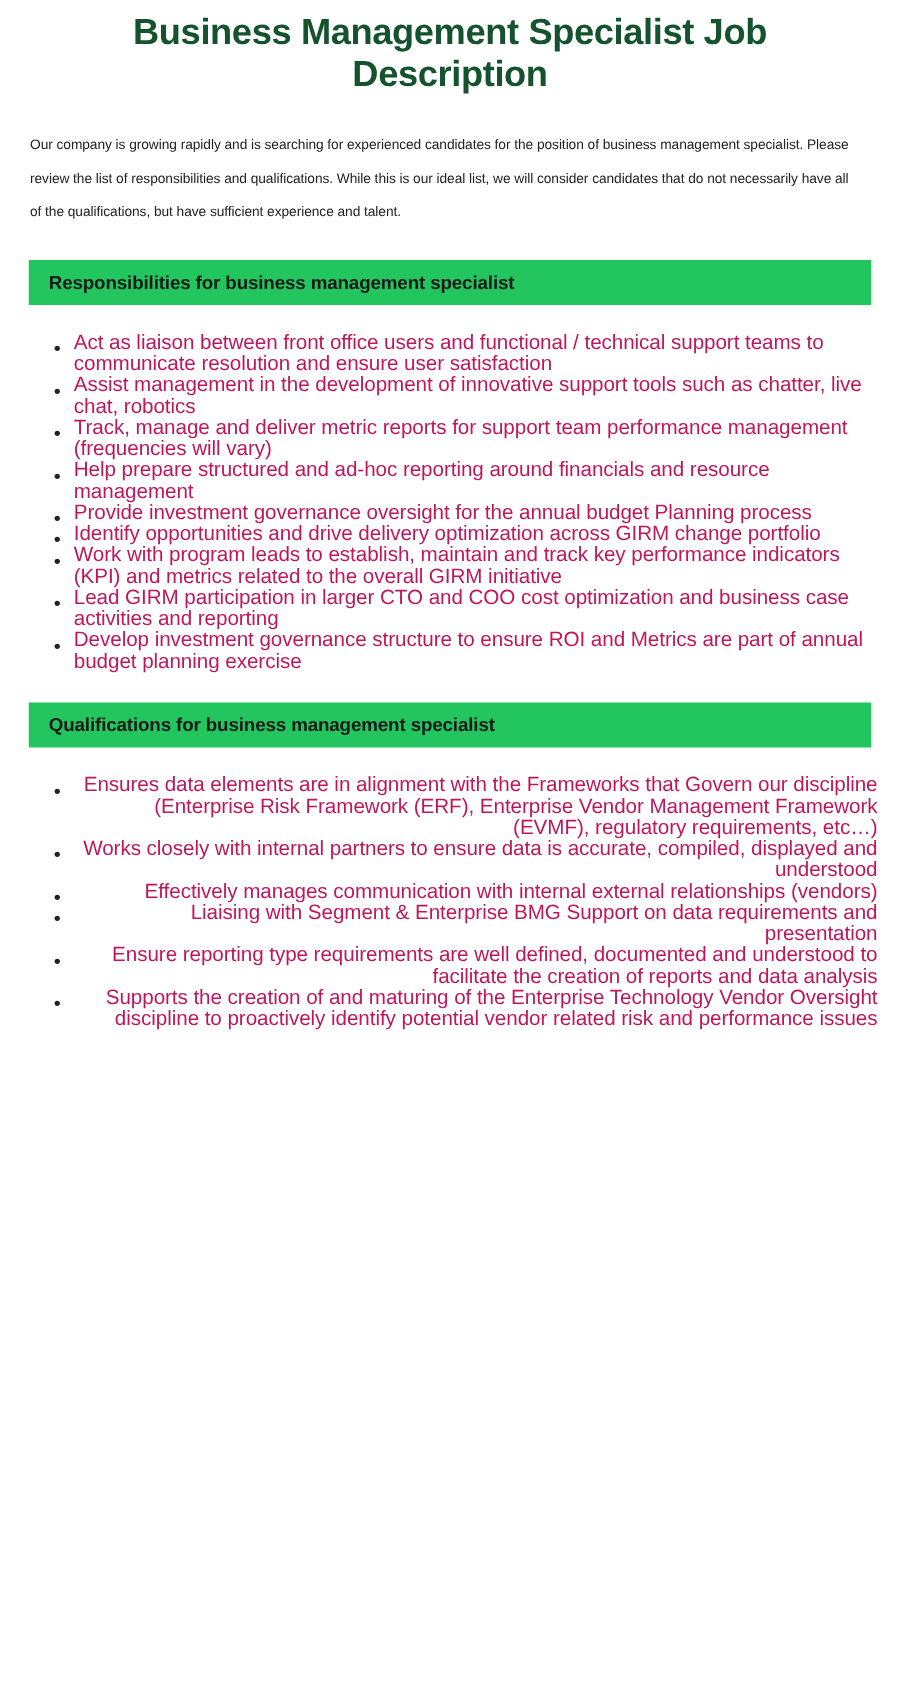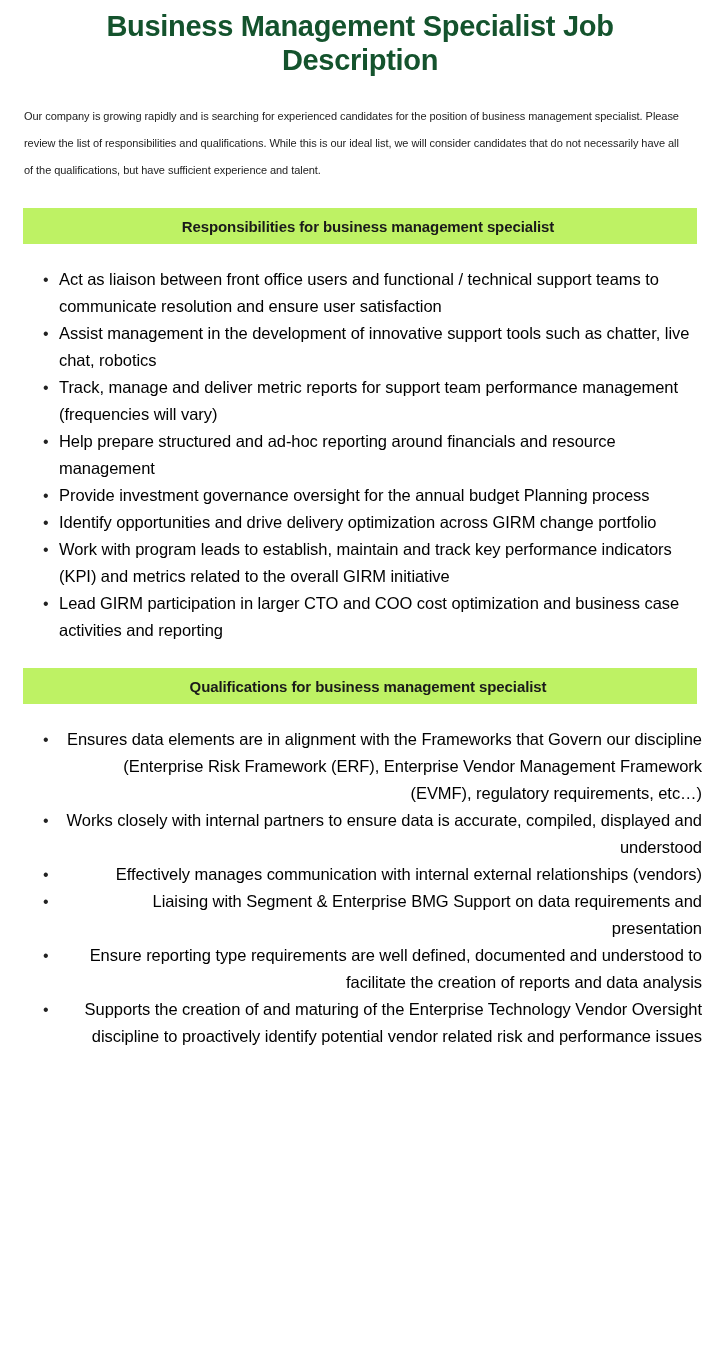--- a/index.html
+++ b/index.html
@@ -43,46 +43,45 @@
     color: #222222;
     letter-spacing: -0.05px;
   }
 
   
   .section {
     margin: 0;
   }
   .section-bar {
     margin: 24px 23px 0 23px;
-    background: #bef264;
+    background: #22c55e;
     height: 36px;
     display: flex;
     align-items: center;
     padding: 0 0 0 16px;
     box-sizing: border-box;
-    justify-content: center;
   }
   .section-bar-title {
     font-size: 15px;
     font-weight: bold;
     color: #1a1a1a;
     letter-spacing: -0.1px;
   }
 
   
   .bullet-list {
     margin: 0;
     padding: 22px 22px 0 59px;
     list-style: none;
   }
   .bullet-item {
     position: relative;
     font-size: 16.5px;
-    line-height: 27px;
-    color: #000000;
+    line-height: 17px;
+    color: #be185d;
     letter-spacing: -0.05px;
     margin: 0 0 0 0;
     padding: 0;
   }
   .bullet-item::before {
     content: "\2022";
     position: absolute;
     left: -16px;
     top: 0;
     font-size: 16px;
@@ -110,20 +109,21 @@
     </div>
     <ul class="bullet-list">
         <li class="bullet-item">Act as liaison between front office users and functional / technical support teams to communicate resolution and ensure user satisfaction</li>
         <li class="bullet-item">Assist management in the development of innovative support tools such as chatter, live chat, robotics</li>
         <li class="bullet-item">Track, manage and deliver metric reports for support team performance management (frequencies will vary)</li>
         <li class="bullet-item">Help prepare structured and ad-hoc reporting around financials and resource management</li>
         <li class="bullet-item">Provide investment governance oversight for the annual budget Planning process</li>
         <li class="bullet-item">Identify opportunities and drive delivery optimization across GIRM change portfolio</li>
         <li class="bullet-item">Work with program leads to establish, maintain and track key performance indicators (KPI) and metrics related to the overall GIRM initiative</li>
         <li class="bullet-item">Lead GIRM participation in larger CTO and COO cost optimization and business case activities and reporting</li>
+        <li class="bullet-item">Develop investment governance structure to ensure ROI and Metrics are part of annual budget planning exercise</li>
       </ul>
   </section>
 
   <section class="section section-qualifications">
     <div class="section-bar">
       <span class="section-bar-title">Qualifications for business management specialist</span>
     </div>
     <ul class="bullet-list">
         <li class="bullet-item">Ensures data elements are in alignment with the Frameworks that Govern our discipline (Enterprise Risk Framework (ERF), Enterprise Vendor Management Framework (EVMF), regulatory requirements, etc…)</li>
         <li class="bullet-item">Works closely with internal partners to ensure data is accurate, compiled, displayed and understood</li>

